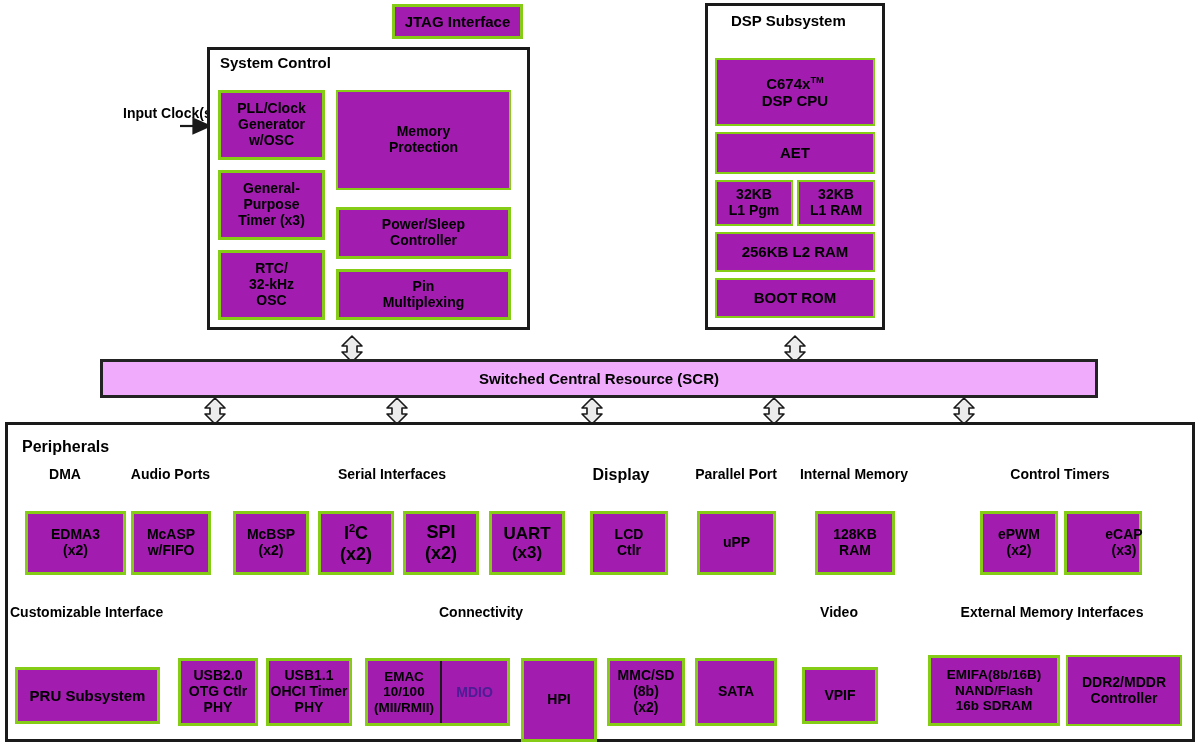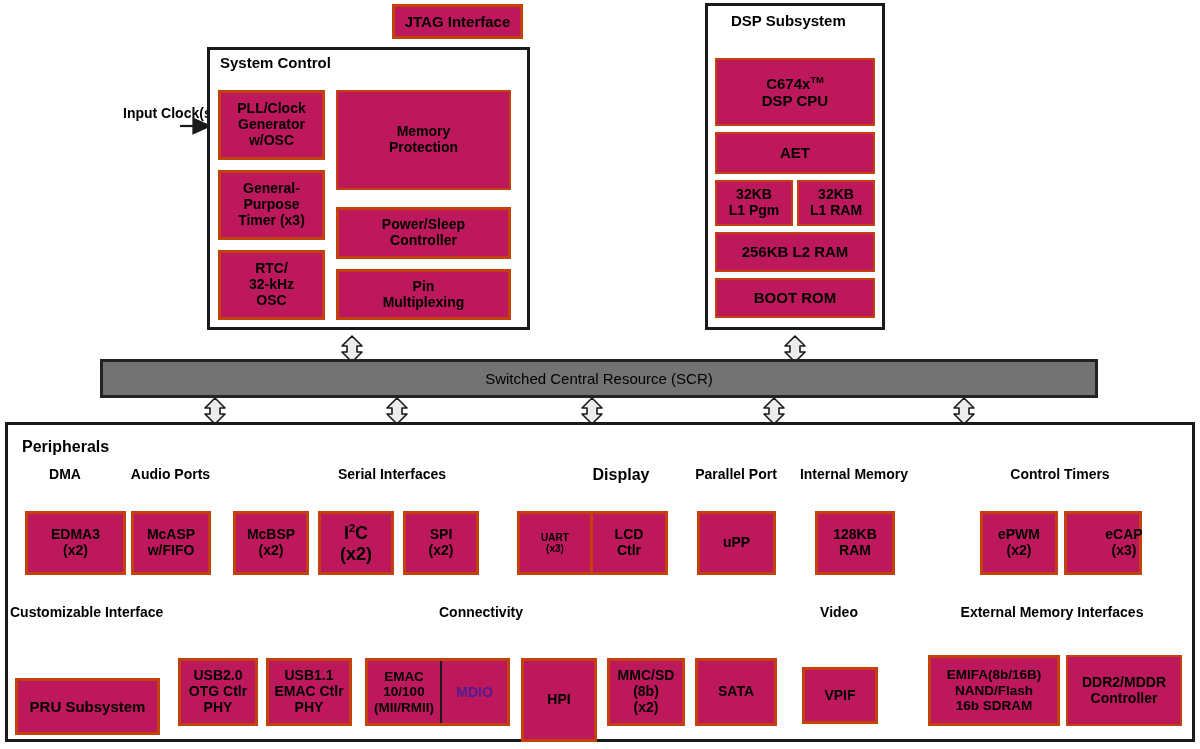--- a/index.html
+++ b/index.html
@@ -13,22 +13,22 @@
     height:749px;
     background:#ffffff;
     overflow:hidden;
   }
   .abs{position:absolute;box-sizing:border-box;}
 
   
   .box{
     position:absolute;
     box-sizing:border-box;
-    background:#be185d;
-    border:2px solid #c2410c;
+    background:#a21caf;
+    border:2px solid #84cc16;
     display:flex;
     align-items:center;
     justify-content:center;
     text-align:center;
     color:#000;
     font-weight:bold;
     line-height:1.14;
     white-space:pre-line;
   }
   .box.thick{border-width:3px;}
@@ -60,26 +60,26 @@
     position:absolute;
     font-weight:bold;
     color:#000;
     white-space:nowrap;
     line-height:1.15;
   }
 
   .scrbar{
     position:absolute;
     box-sizing:border-box;
-    background:#737373;
+    background:#f0abfc;
     border:3px solid #232323;
     display:flex;
     align-items:center;
     justify-content:center;
-    font-weight:normal;
+    font-weight:bold;
     color:#000;
   }
 
   svg.overlay{
     position:absolute;
     left:0;top:0;
     width:1200px;height:749px;
     pointer-events:none;
   }
   .sup{font-size:0.62em;vertical-align:super;font-weight:bold;}
@@ -230,51 +230,51 @@
 w/FIFO</div>
 
   <div class="box thick" style="left:233px;top:511px;width:76px;height:64px;font-size:14px;">McBSP
 (x2)</div>
 
   <div class="box thick" style="left:318px;top:511px;width:76px;height:64px;font-size:18px;flex-direction:column;">
     <span>I<span class="sup">2</span>C</span>
     <span>(x2)</span>
   </div>
 
-  <div class="box thick" style="left:403px;top:511px;width:76px;height:64px;font-size:14px;">SPI
-(x2)</div>
-
-  <div class="box thick" style="left:517px;top:511px;width:76px;height:64px;font-size:10px;">UART
+  <div class="box thick" style="left:403px;top:511px;width:76px;height:64px;font-size:18px;">SPI
+(x2)</div>
+
+  <div class="box thick" style="left:489px;top:511px;width:76px;height:64px;font-size:17px;">UART
 (x3)</div>
 
   <div class="box thick" style="left:590px;top:511px;width:78px;height:64px;font-size:14px;">LCD
 Ctlr</div>
 
   <div class="box thick" style="left:697px;top:511px;width:79px;height:64px;font-size:14px;">uPP</div>
 
   <div class="box thick" style="left:815px;top:511px;width:80px;height:64px;font-size:14px;">128KB
 RAM</div>
 
   <div class="box thick" style="left:980px;top:511px;width:78px;height:64px;font-size:14px;">ePWM
 (x2)</div>
   <div class="box thick" style="left:1064px;top:511px;width:78px;height:64px;font-size:14px;padding-left:42px;">eCAP
 (x3)</div>
 
   <div class="grouplabel" style="left:10px;top:604px;width:190px;text-align:left;font-size:14px;">Customizable Interface</div>
   <div class="grouplabel" style="left:411px;top:604px;width:140px;font-size:14px;">Connectivity</div>
   <div class="grouplabel" style="left:799px;top:604px;width:80px;font-size:14px;">Video</div>
   <div class="grouplabel" style="left:941px;top:604px;width:222px;font-size:14px;">External Memory Interfaces</div>
 
-  <div class="box thick" style="left:15px;top:667px;width:145px;height:57px;font-size:15px;margin-top:11px;">PRU Subsystem</div>
+  <div class="box thick" style="left:15px;top:667px;width:145px;height:57px;font-size:15px;">PRU Subsystem</div>
 
   <div class="box thick" style="left:178px;top:658px;width:80px;height:68px;font-size:14px;">USB2.0
 OTG Ctlr
 PHY</div>
   <div class="box thick" style="left:266px;top:658px;width:86px;height:68px;font-size:14px;">USB1.1
-EMAC Ctlr
+OHCI Timer
 PHY</div>
 
   <div class="box thick" style="left:365px;top:658px;width:145px;height:68px;padding:0;"></div>
   <div class="abs" style="left:368px;top:661px;width:74px;height:62px;border-right:2px solid #1a1a1a;display:flex;align-items:center;justify-content:center;text-align:center;font-size:13.5px;font-weight:bold;white-space:pre-line;line-height:1.14;color:#000;">EMAC
 10/100
 (MII/RMII)</div>
   <div class="abs" style="left:442px;top:661px;width:65px;height:62px;display:flex;align-items:center;justify-content:center;text-align:center;font-size:14px;font-weight:bold;color:#4c1d95;">MDIO</div>
 
   <div class="box thick" style="left:521px;top:658px;width:76px;height:84px;font-size:14px;">HPI</div>
   <div class="box thick" style="left:607px;top:658px;width:78px;height:68px;font-size:14px;">MMC/SD

